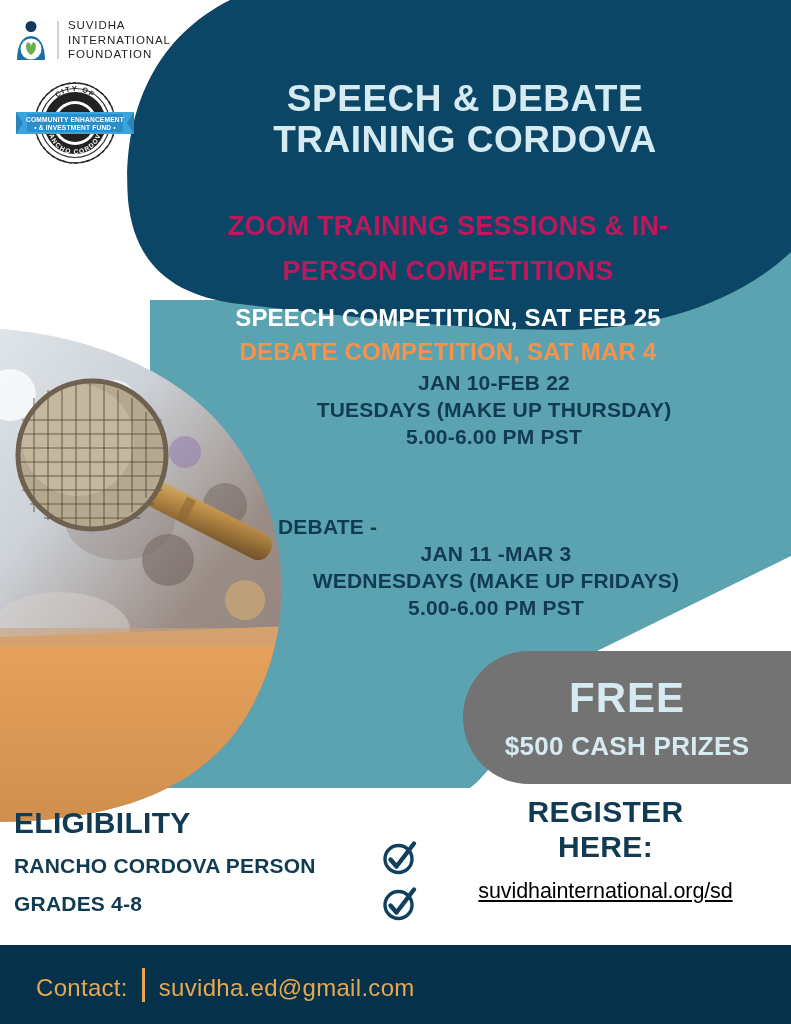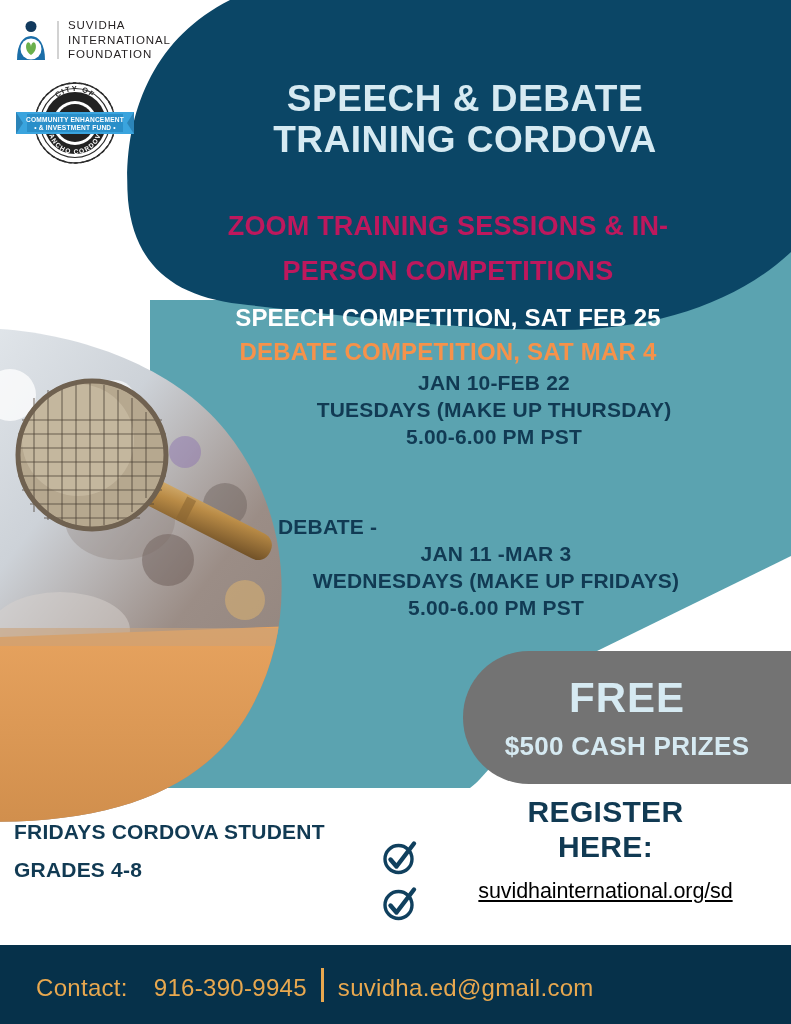--- a/index.html
+++ b/index.html
@@ -336,21 +336,22 @@
     <div class="row r2">WEDNESDAYS (MAKE UP FRIDAYS)</div>
     <div class="row r3">5.00-6.00 PM PST</div>
   </div>
 
   <div id="free-box">
     <div class="free">FREE</div>
     <div class="prize">$500 CASH PRIZES</div>
   </div>
 
   <div id="eligibility">
-    <div class="line">FRIDAYS CORDOVA STUDENT</div>
+    <div class="head">ELIGIBILITY</div>
+    <div class="line">RANCHO CORDOVA PERSON</div>
     <div class="line">GRADES 4-8</div>
   </div>
 
   <svg class="check" id="check-1" viewBox="0 0 38 38">
     <circle cx="17.5" cy="21" r="13.5" fill="none" stroke="#10405e" stroke-width="3.4"></circle>
     <path d="M9.5 21.5 L15.5 28.5 L33 5.5" fill="none" stroke="#10405e" stroke-width="4.4" stroke-linecap="round" stroke-linejoin="round"></path>
   </svg>
   <svg class="check" id="check-2" viewBox="0 0 38 38">
     <circle cx="17.5" cy="21" r="13.5" fill="none" stroke="#10405e" stroke-width="3.4"></circle>
     <path d="M9.5 21.5 L15.5 28.5 L33 5.5" fill="none" stroke="#10405e" stroke-width="4.4" stroke-linecap="round" stroke-linejoin="round"></path>
@@ -358,19 +359,18 @@
 
   <div id="register">
     <div class="head">REGISTER</div>
     <div class="head">HERE:</div>
     <a class="url" href="#">suvidhainternational.org/sd</a>
   </div>
 
   <div id="footer">
     <div class="inner">
       <span>Contact:</span>
-      <span class="phone">916-390-9945</span>
       <span class="bar"></span>
       <span>suvidha.ed@gmail.com</span>
     </div>
   </div>
 
 </div>
 
 </body></html>

